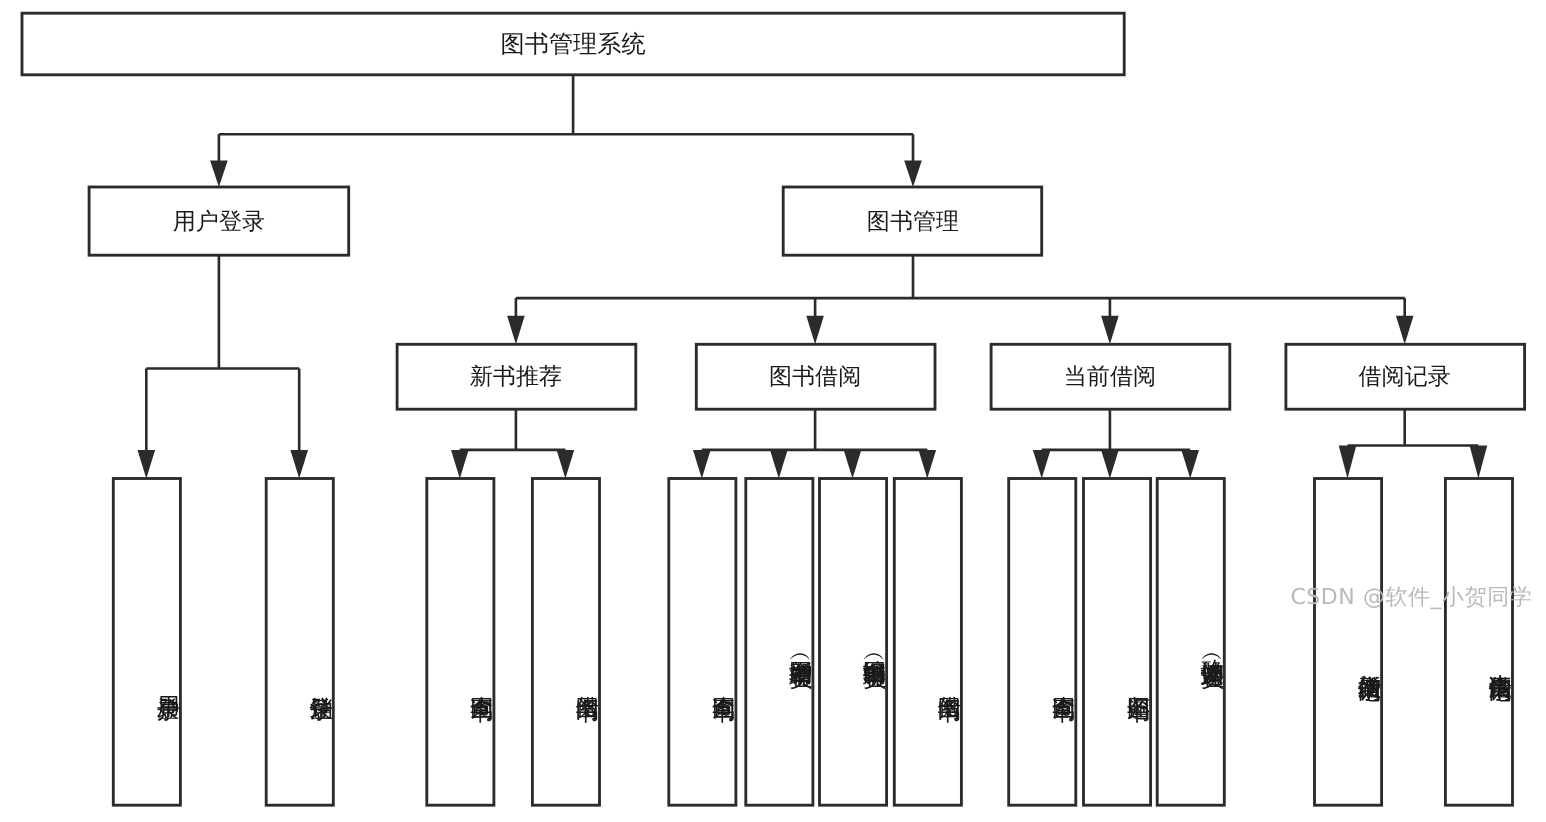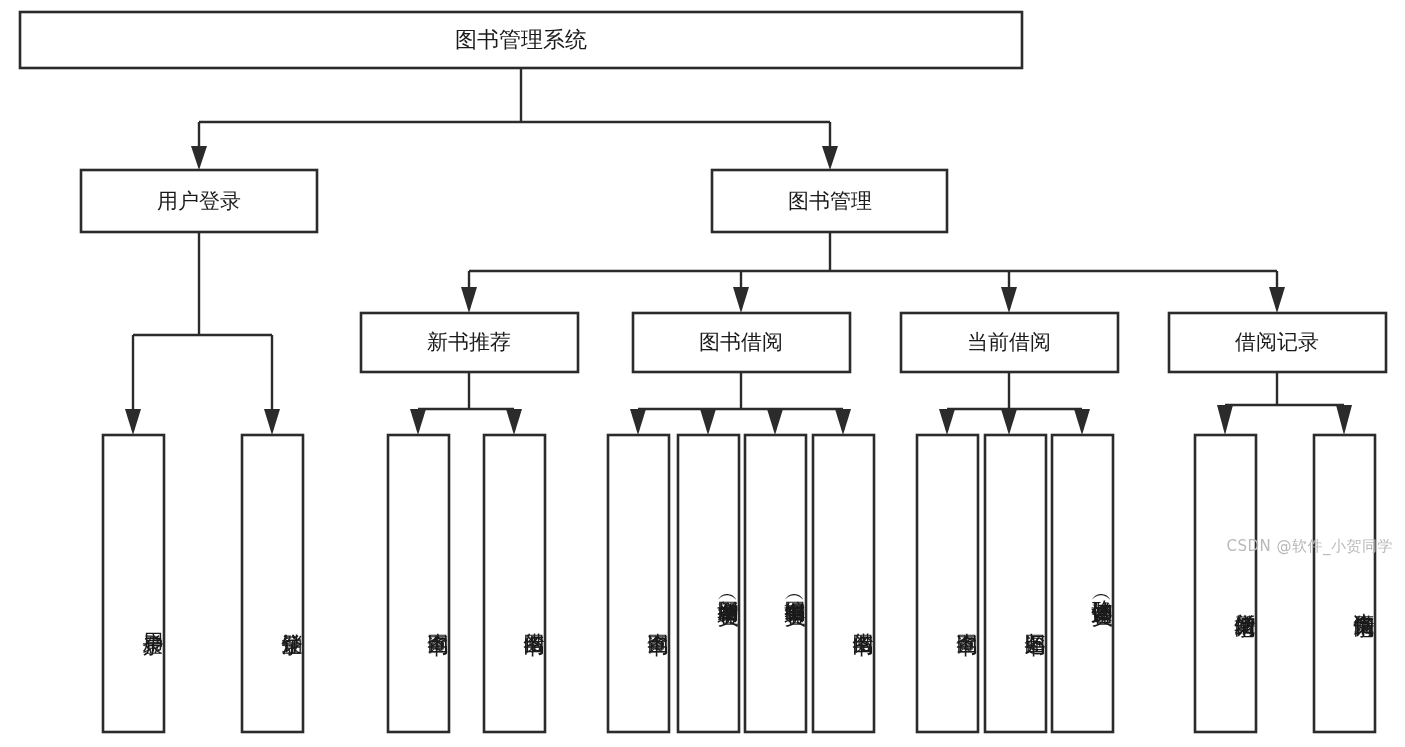--- a/index.html
+++ b/index.html
@@ -64,21 +64,21 @@
     display: flex;
     align-items: flex-start;
     justify-content: center;
     pointer-events: none;
   }
   .watermark {
     position: absolute;
     right: 12px;
     bottom: 8px;
     font-family: "DejaVu Sans", "Liberation Sans", sans-serif;
-    font-size: 15px;
+    font-size: 20px;
     color: #b9b9b9;
     white-space: nowrap;
     letter-spacing: 0.5px;
   }
 </style>
 </head>
 <body>
 
 <div id="diagram-root">
 

